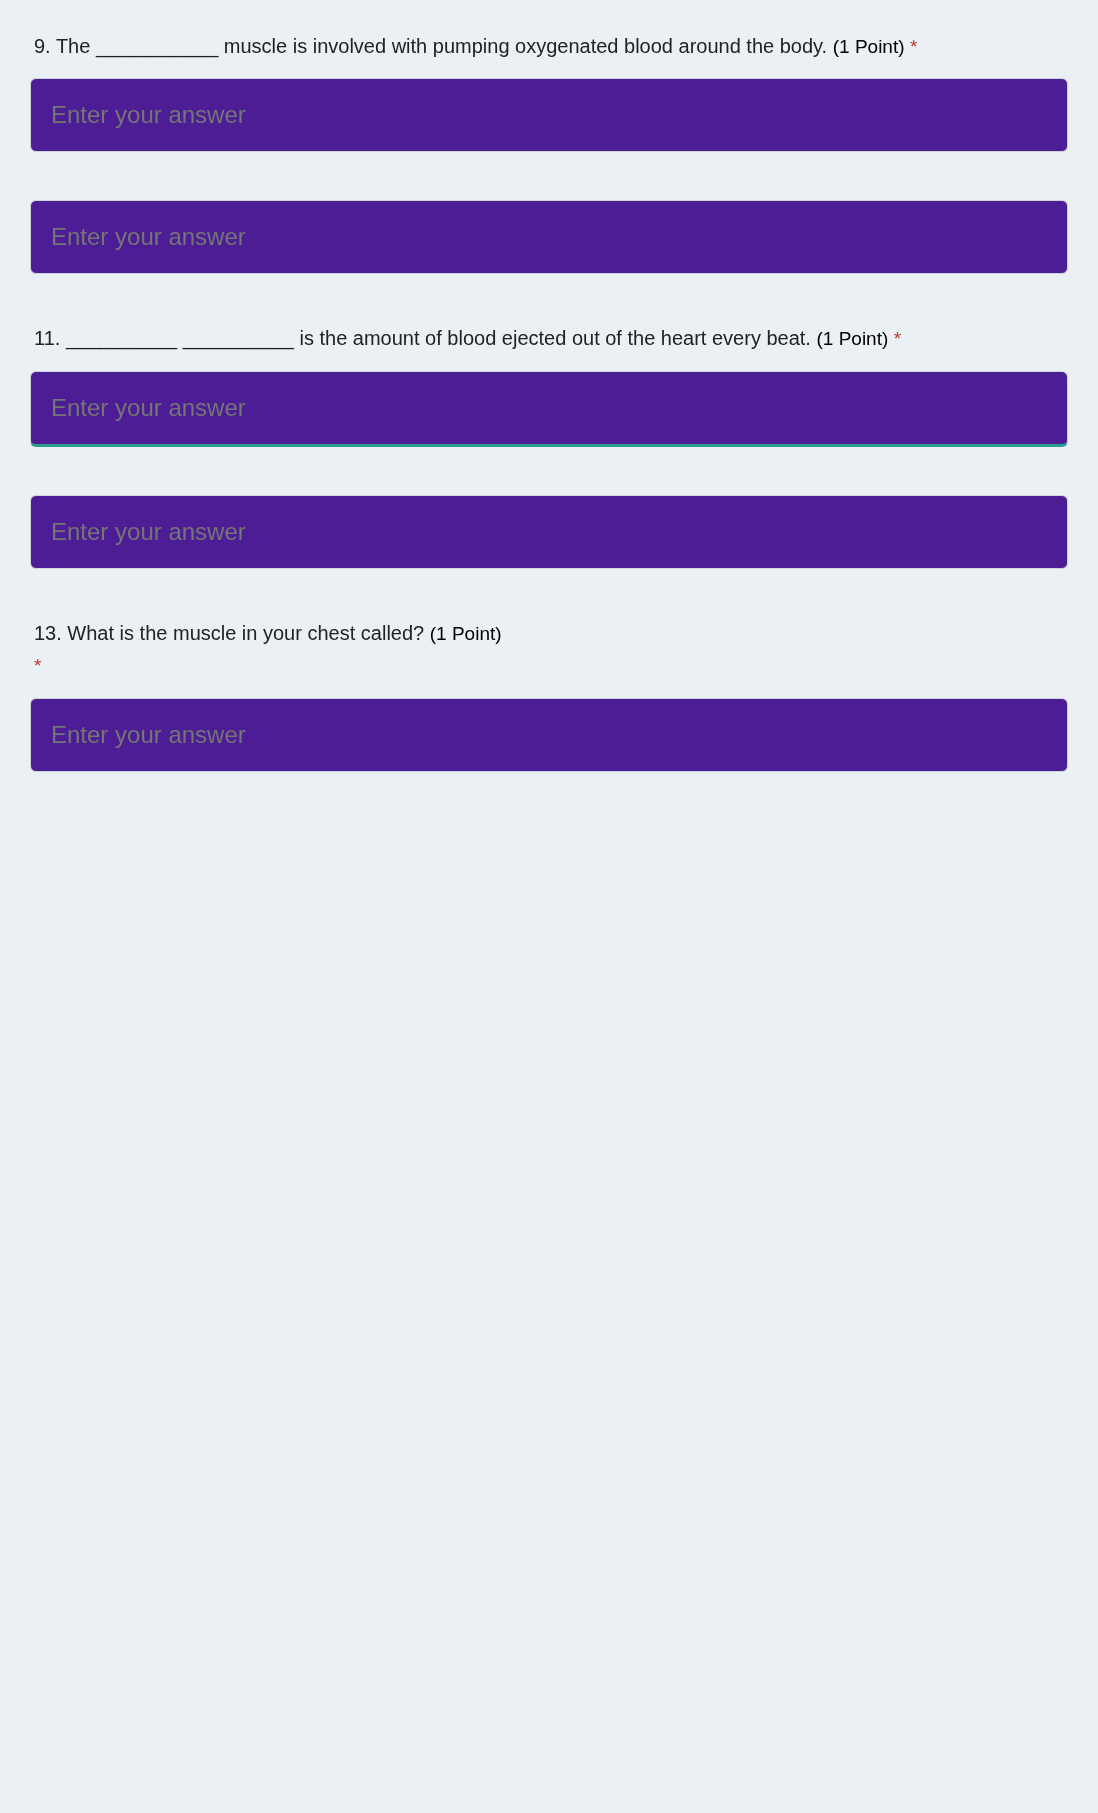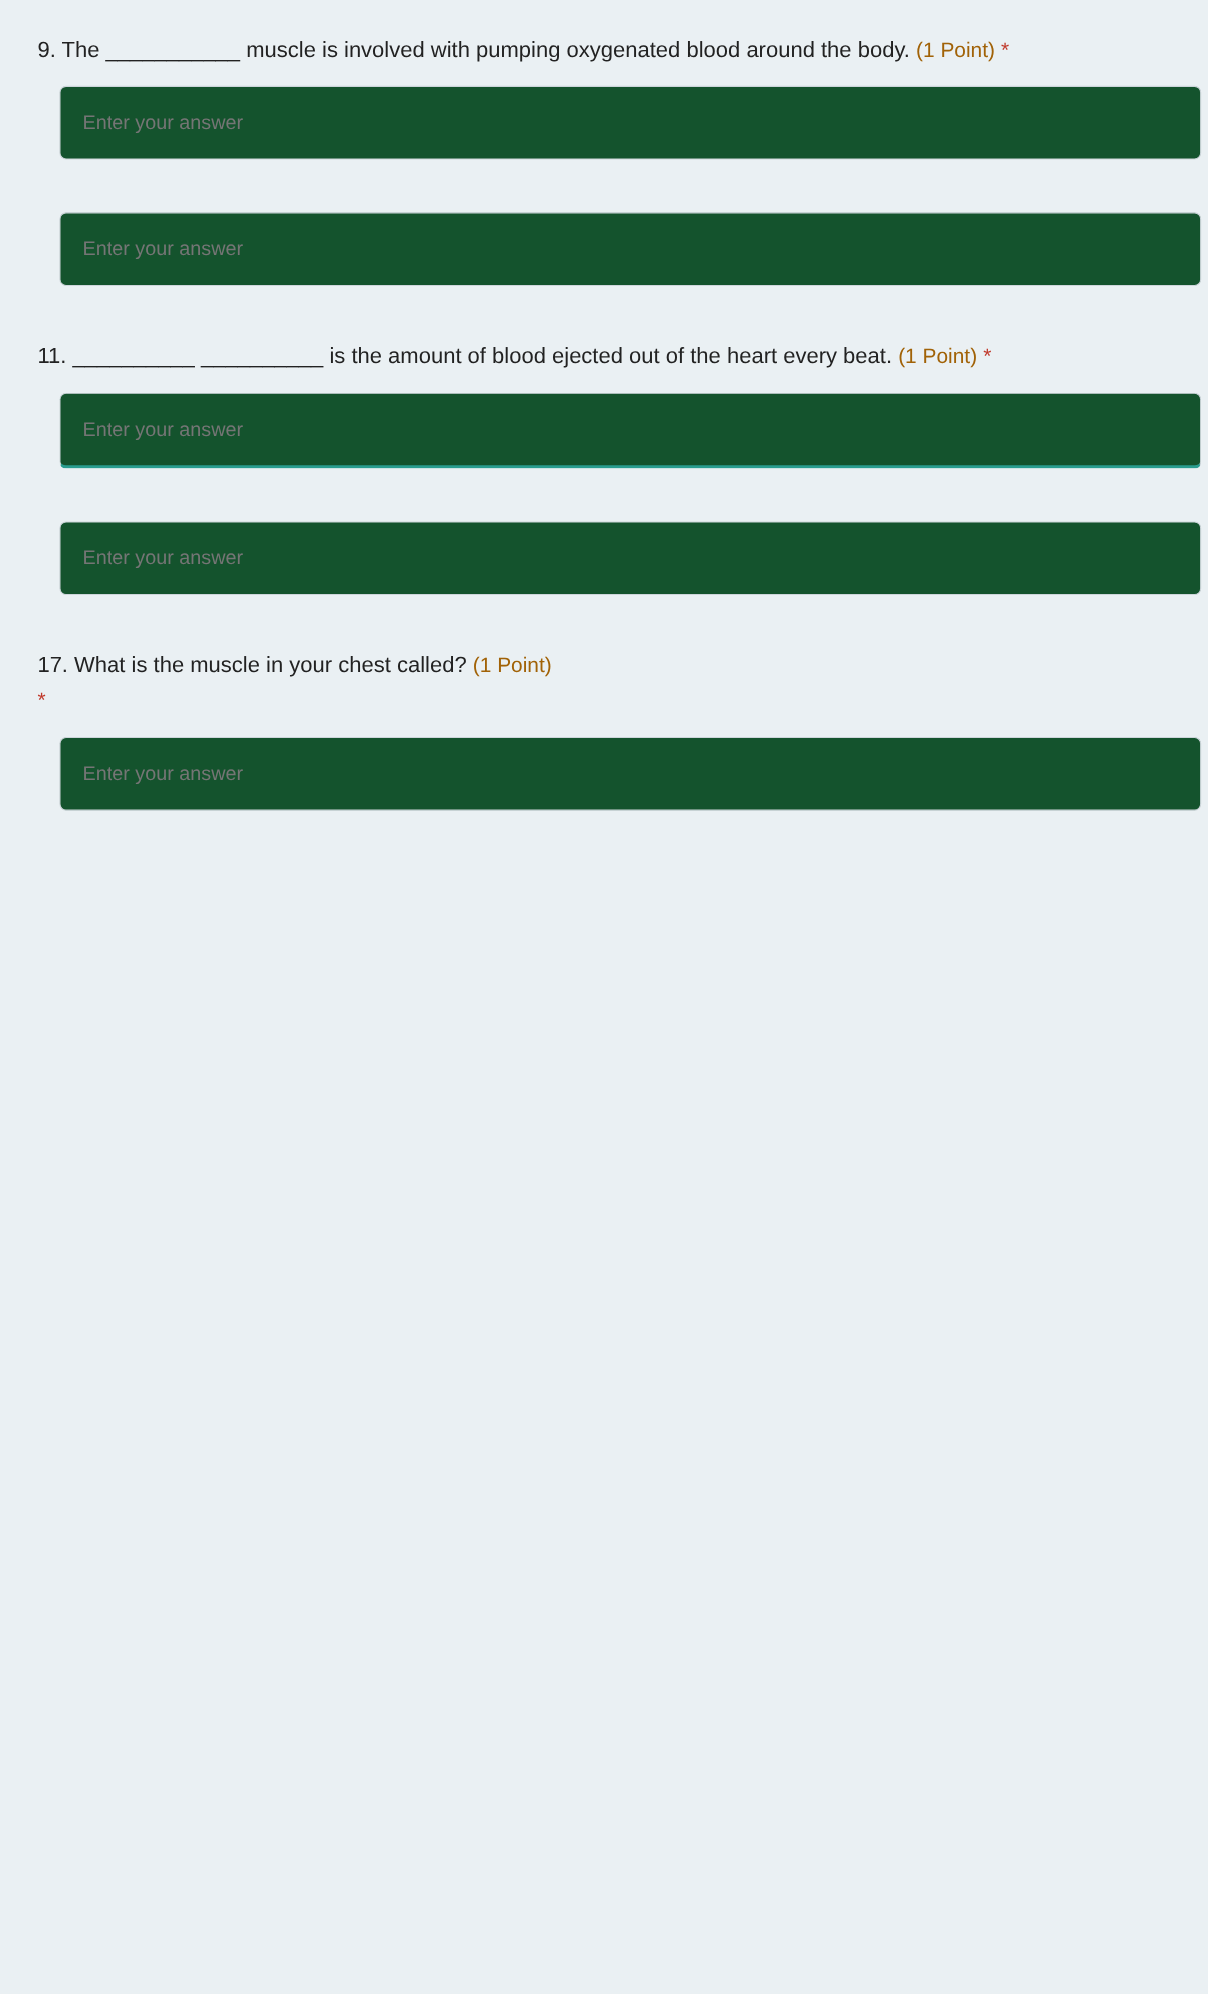--- a/index.html
+++ b/index.html
@@ -23,41 +23,40 @@
     }
 
     .question-text {
       font-size: 20px;
       line-height: 1.6;
       margin-bottom: 16px;
       padding-left: 4px;
     }
 
     .point-label {
-      color: #a16207;
+      color: #000000;
       font-size: 19px;
     }
 
     .required-star {
       color: #c0392b;
       font-size: 19px;
     }
 
     .answer-input {
       width: 100%;
       padding: 22px 20px;
-      font-size: 18px;
+      font-size: 24px;
       color: #999;
-      background-color: #14532d;
+      background-color: #4c1d95;
       border: 1.5px solid #cdd5da;
       border-radius: 6px;
       outline: none;
       display: block;
       cursor: text;
-      margin-left: 24px;
     }
 
     .answer-input.active-border {
       border-bottom: 3px solid #2a9d8f;
       border-top: 1.5px solid #cdd5da;
       border-left: 1.5px solid #cdd5da;
       border-right: 1.5px solid #cdd5da;
       border-radius: 6px;
     }
 
@@ -94,20 +93,20 @@
   </div>
   <input type="text" class="answer-input active-border" placeholder="Enter your answer" style="">
 </div>
 
 <div class="question-block">
   <input type="text" class="answer-input" placeholder="Enter your answer" style="">
 </div>
 
 <div class="question-block">
   <div class="question-text">
-    <span>17.</span>
+    <span>13.</span>
     What is the muscle in your chest called?
     <span class="point-label">(1 Point)</span>
     <br>
     <span class="required-star">*</span>
   </div>
   <input type="text" class="answer-input" placeholder="Enter your answer" style="">
 </div>
 
 </body></html>

